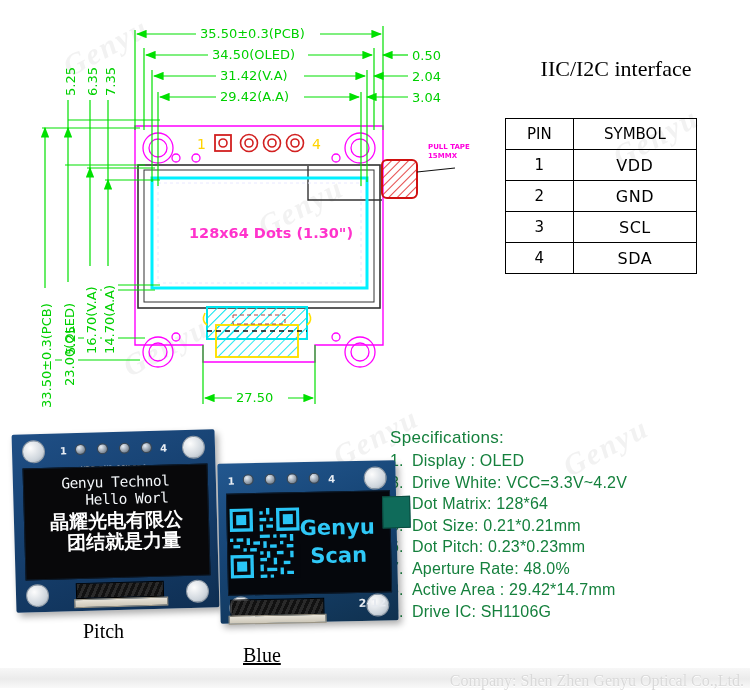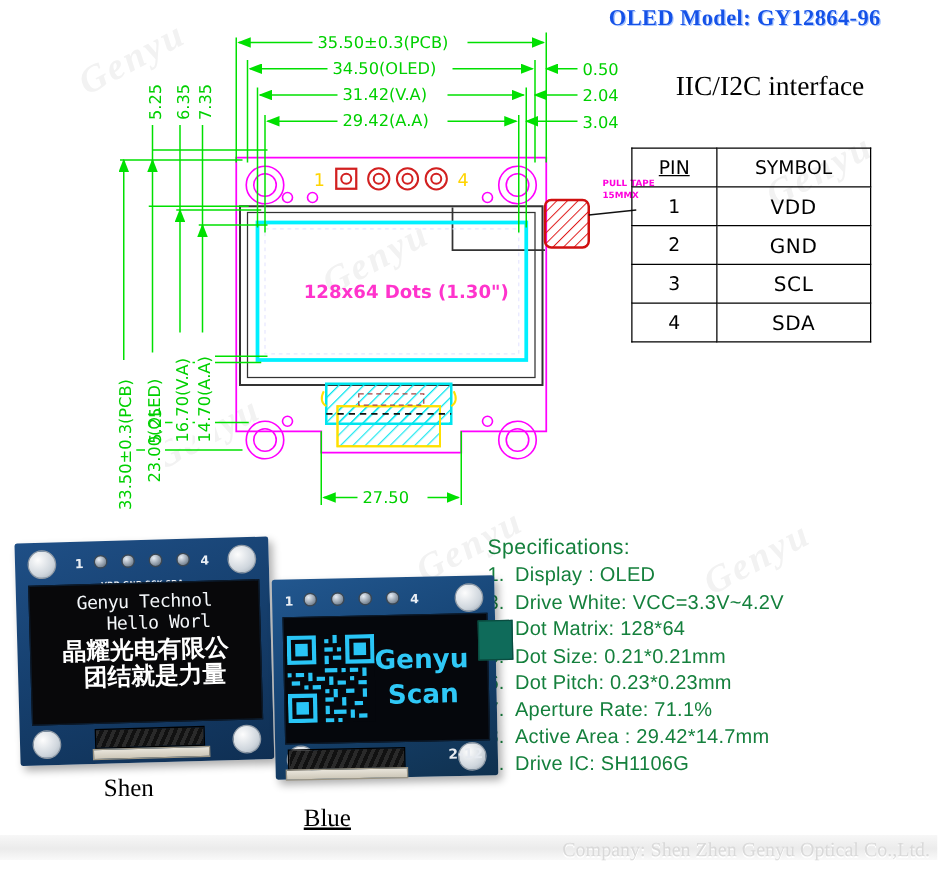--- a/index.html
+++ b/index.html
@@ -18,39 +18,39 @@
 
   
   .title{
     position:absolute;left:487px;top:4px;
     font-family:"Liberation Serif",serif;font-weight:700;font-size:18px;
     color:#1552e8;letter-spacing:.3px;white-space:nowrap;
     text-shadow:0 0 1px #fff,0.9px 0.9px 0 #9fc0ff;
   }
 
   
-  .dwg{position:absolute;left:16px;top:0;width:470px;height:430px;padding-left:38px;}
+  .dwg{position:absolute;left:0;top:0;width:470px;height:430px;}
   .dwg svg{display:block;}
 
   
   .iic-head{
     position:absolute;left:516px;top:56px;width:200px;text-align:center;
     font-family:"Liberation Serif",serif;font-size:22px;color:#000;
   }
   table.iic{
     position:absolute;left:505px;top:118px;border-collapse:collapse;
     width:192px;background:transparent;
   }
   table.iic td,table.iic th{
     border:1.6px solid #000;text-align:center;font-weight:400;
     font-family:"DejaVu Sans",sans-serif;font-size:15px;color:#000;
     padding:0;height:30px;
   }
   table.iic th{font-size:15px;}
-  table.iic .c-pin{width:68px;text-decoration:underline;}
+  table.iic .c-pin{width:68px;}
   table.iic .c-sym{width:124px;}
   table.iic td.sym{font-size:16px;letter-spacing:.5px;}
   .iic-addr{
     position:absolute;left:498px;top:293px;font-family:"DejaVu Sans",sans-serif;
     font-size:15.5px;color:#000;letter-spacing:.6px;white-space:nowrap;
   }
 
   
   .specs{
     position:absolute;left:390px;top:428px;width:360px;
@@ -112,21 +112,20 @@
 
 <div class="wrap">
 
   <div class="wm" style="left:60px;top:30px;">Genyu</div>
   <div class="wm" style="left:255px;top:190px;">Genyu</div>
   <div class="wm" style="left:120px;top:330px;">Genyu</div>
   <div class="wm" style="left:610px;top:120px;">Genyu</div>
   <div class="wm" style="left:560px;top:430px;">Genyu</div>
   <div class="wm" style="left:330px;top:420px;">Genyu</div>
 
-  <div class="title">OLED Model: GY12864-96</div>
 
   <div class="dwg">
   <svg width="470" height="430" viewBox="0 0 470 430" xmlns="http://www.w3.org/2000/svg">
     <defs>
       <marker id="ar" markerWidth="9" markerHeight="7" refX="8" refY="3.5" orient="auto">
         <polygon points="0,0 9,3.5 0,7" fill="#00e000"></polygon>
       </marker>
       <marker id="arL" markerWidth="9" markerHeight="7" refX="1" refY="3.5" orient="auto">
         <polygon points="9,0 0,3.5 9,7" fill="#00e000"></polygon>
       </marker>
@@ -319,21 +318,21 @@
   </tbody>
     </table>
 
   <div class="specs">
     <div class="shd">Specifications:</div>
     <div class="row"><span class="n">1.</span><span>Display :   OLED</span></div>
     <div class="row"><span class="n">3.</span><span>Drive White: VCC=3.3V~4.2V</span></div>
     <div class="row"><span class="n">4.</span><span>Dot Matrix:  128*64</span></div>
     <div class="row"><span class="n">5.</span><span>Dot Size:  0.21*0.21mm</span></div>
     <div class="row"><span class="n">6.</span><span>Dot Pitch:  0.23*0.23mm</span></div>
-    <div class="row"><span class="n">7.</span><span>Aperture Rate:  71.1%</span></div>
+    <div class="row"><span class="n">7.</span><span>Aperture Rate:  48.0%</span></div>
     <div class="row"><span class="n">8.</span><span>Active Area : 29.42*14.7mm</span></div>
     <div class="row"><span class="n">9.</span><span>Drive IC: SH1106G</span></div>
   </div>
 
   <div class="photo pcbA shadow">
     <div class="hole" style="left:10px;top:6px;"></div>
     <div class="hole" style="right:10px;top:6px;"></div>
     <div class="hole" style="left:10px;bottom:5px;"></div>
     <div class="hole" style="right:10px;bottom:5px;"></div>
 
@@ -429,19 +428,19 @@
       <div style="position:absolute;left:72px;top:22px;color:#2fc8f7;font-family:'DejaVu Sans',sans-serif;font-size:21px;font-weight:700;line-height:26px;">Genyu</div>
       <div style="position:absolute;left:82px;top:50px;color:#2fc8f7;font-family:'DejaVu Sans',sans-serif;font-size:21px;font-weight:700;line-height:26px;">Scan</div>
     </div>
 
     <div class="fpc" style="left:164px;top:36px;width:26px;height:30px;"></div>
     <div class="ic" style="left:10px;top:136px;width:92px;height:15px;"></div>
     <div class="ribbon" style="left:8px;top:152px;width:96px;height:7px;"></div>
     <div style="position:absolute;right:12px;top:136px;color:#e6eaf0;font-family:'DejaVu Sans',sans-serif;font-size:11px;font-weight:700;">2-12</div>
   </div>
 
-  <div class="cap" style="left:83px;top:620px;">Shen</div>
+  <div class="cap" style="left:83px;top:620px;">Pitch</div>
   <div class="cap" style="left:243px;top:644px;text-decoration:underline;">Blue</div>
 
   <div class="footbar"></div>
   <div class="footxt">Company: Shen Zhen Genyu Optical Co.,Ltd.</div>
 
 </div>
 
 </body></html>

